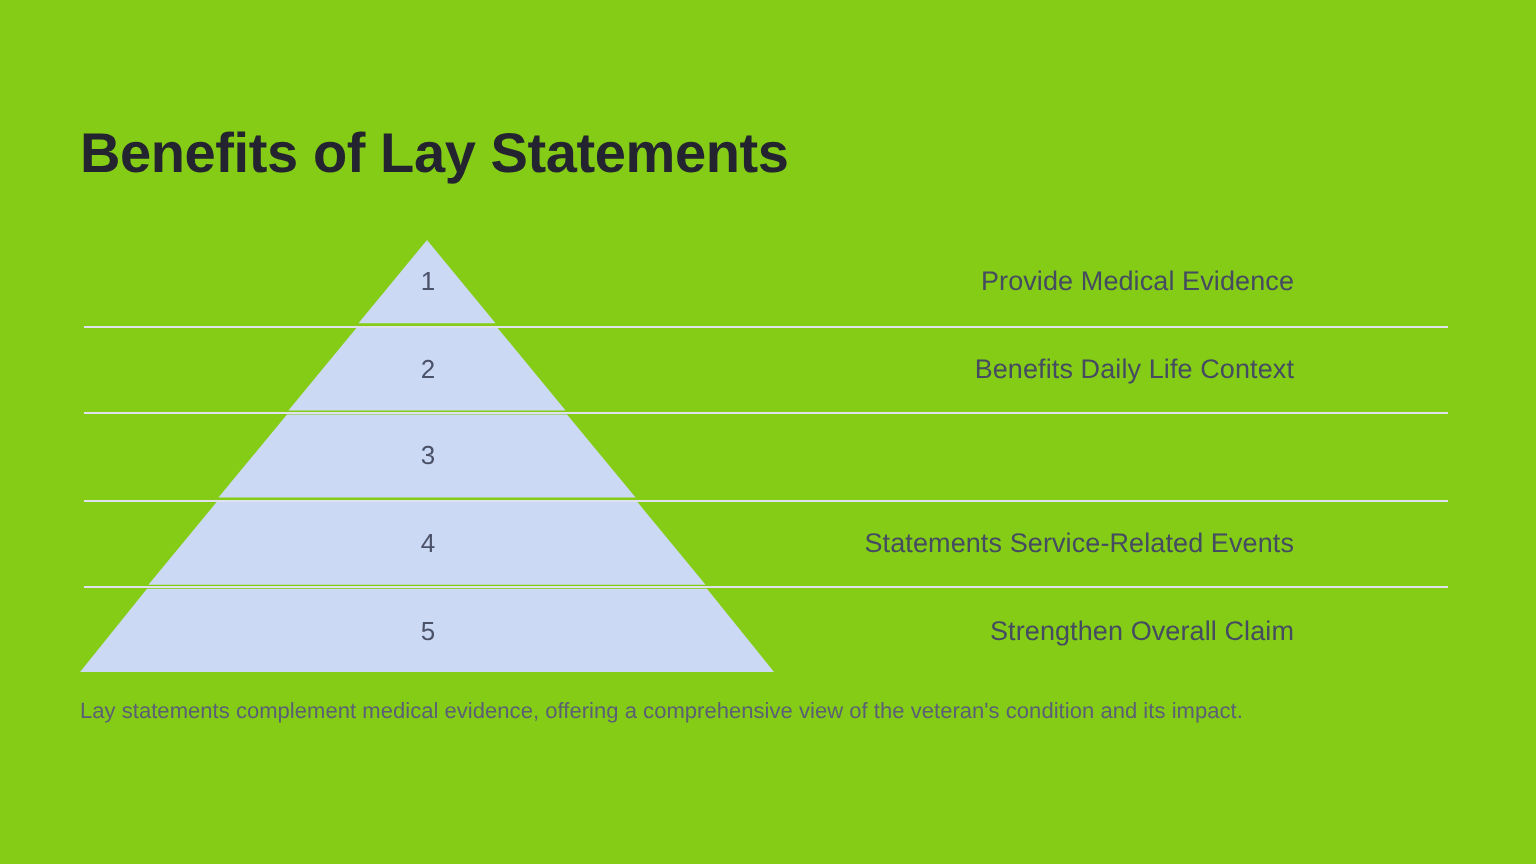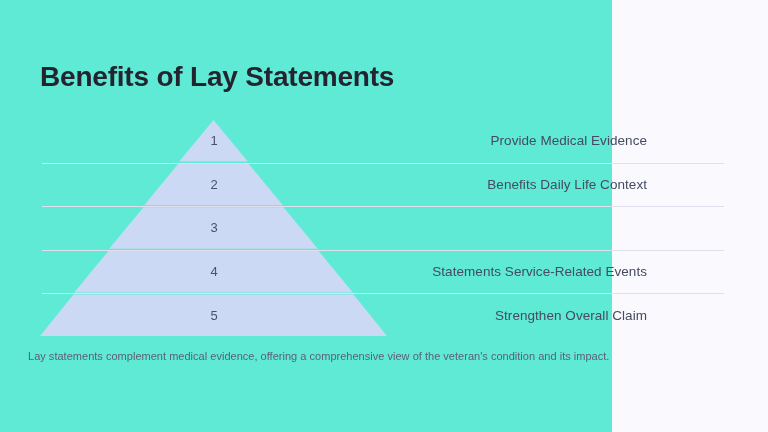--- a/index.html
+++ b/index.html
@@ -10,23 +10,23 @@
     width: 768px;
     height: 432px;
     overflow: hidden;
     background: #faf9fd;
     font-family: "Liberation Sans", sans-serif;
     -webkit-font-smoothing: antialiased;
   }
 
   .slide {
     position: relative;
-    width: 612px;
+    width: 768px;
     height: 432px;
-    background: #5eead4;
+    background: #84cc16;
   }
 
   
   .title {
     position: absolute;
     left: 40px;
     top: 61px;
     font-size: 28px;
     font-weight: 700;
     letter-spacing: -0.2px;
@@ -95,21 +95,21 @@
     font-size: 13.5px;
     font-weight: 500;
     color: #454b60;
     white-space: nowrap;
     letter-spacing: 0.05px;
   }
 
   
   .caption {
     position: absolute;
-    left: 28px;
+    left: 40px;
     top: 350px;
     font-size: 11px;
     font-weight: 400;
     color: #5b5f75;
     letter-spacing: 0.02px;
     white-space: nowrap;
   }
 </style>
 </head>
 <body>

